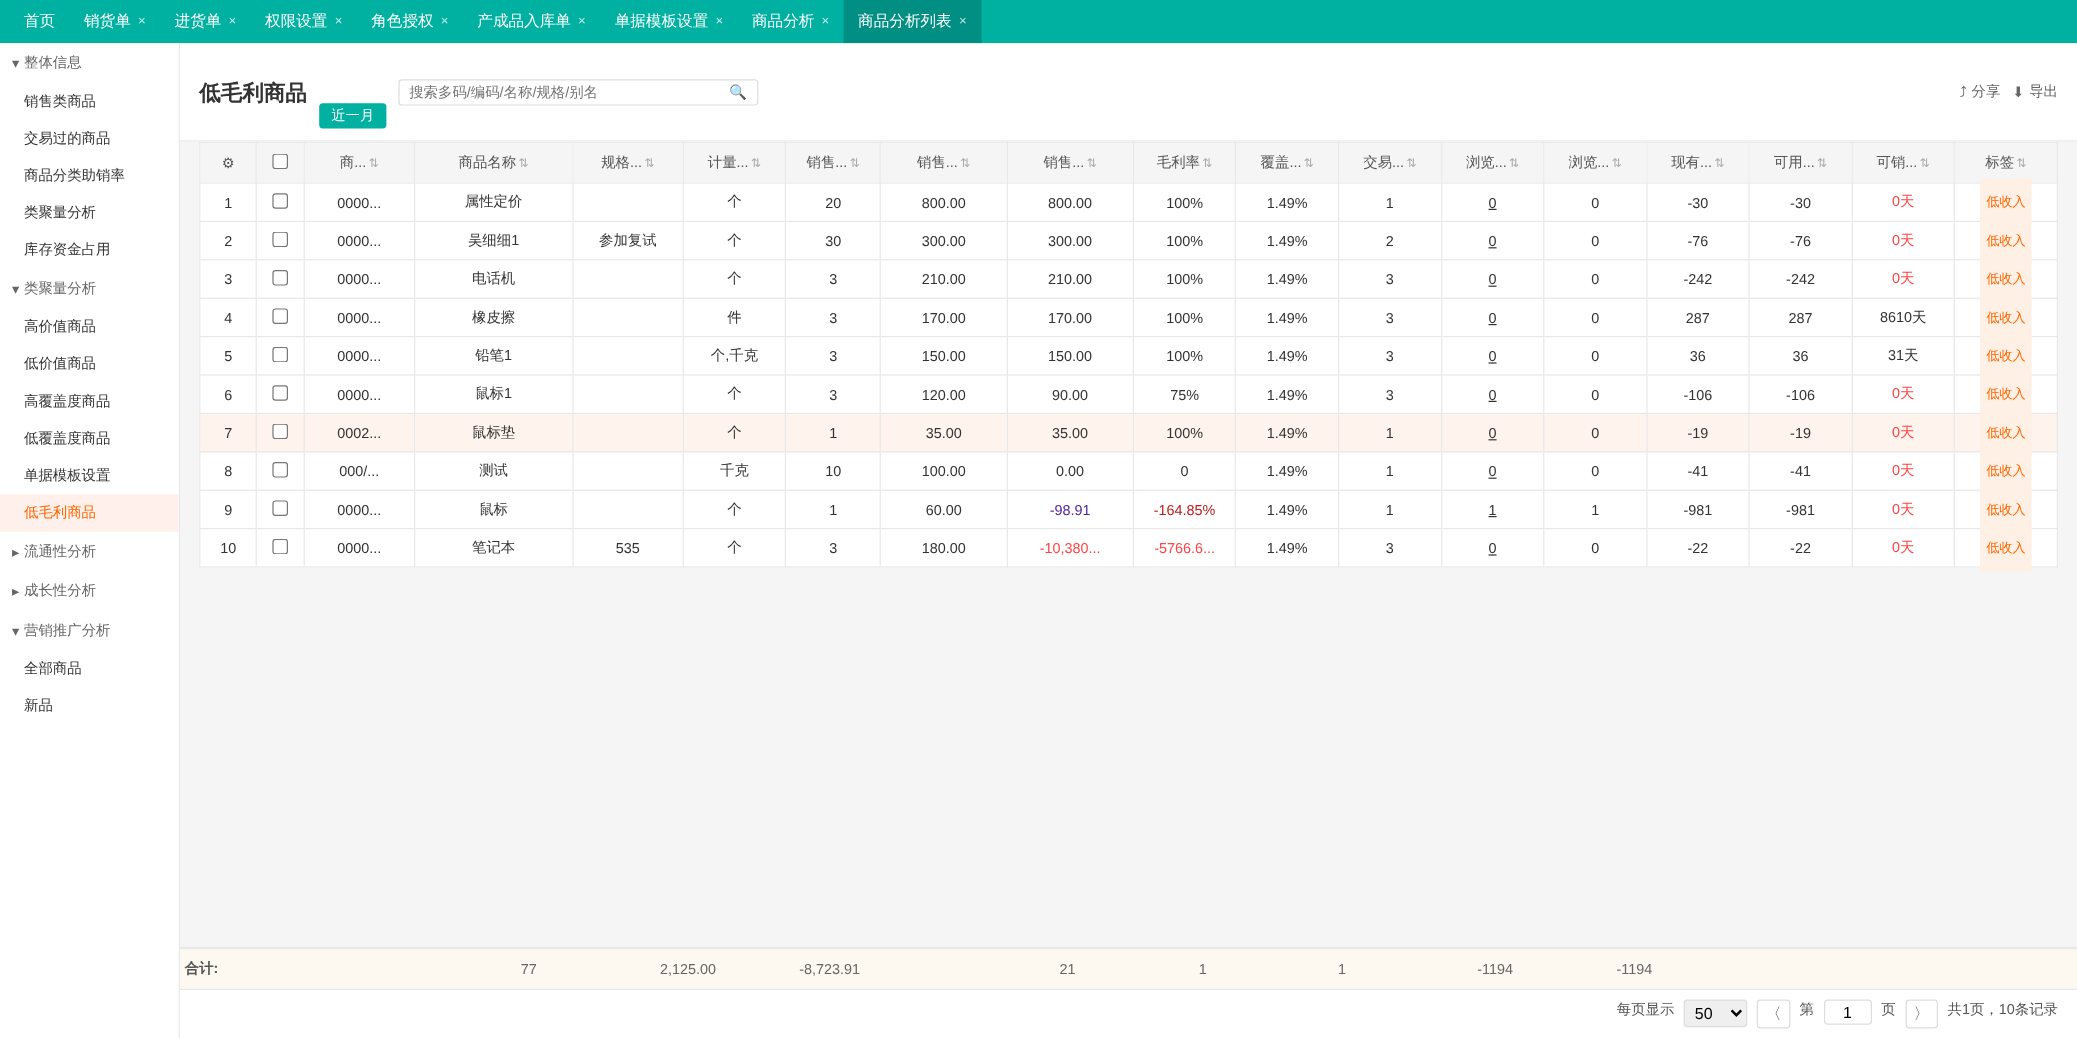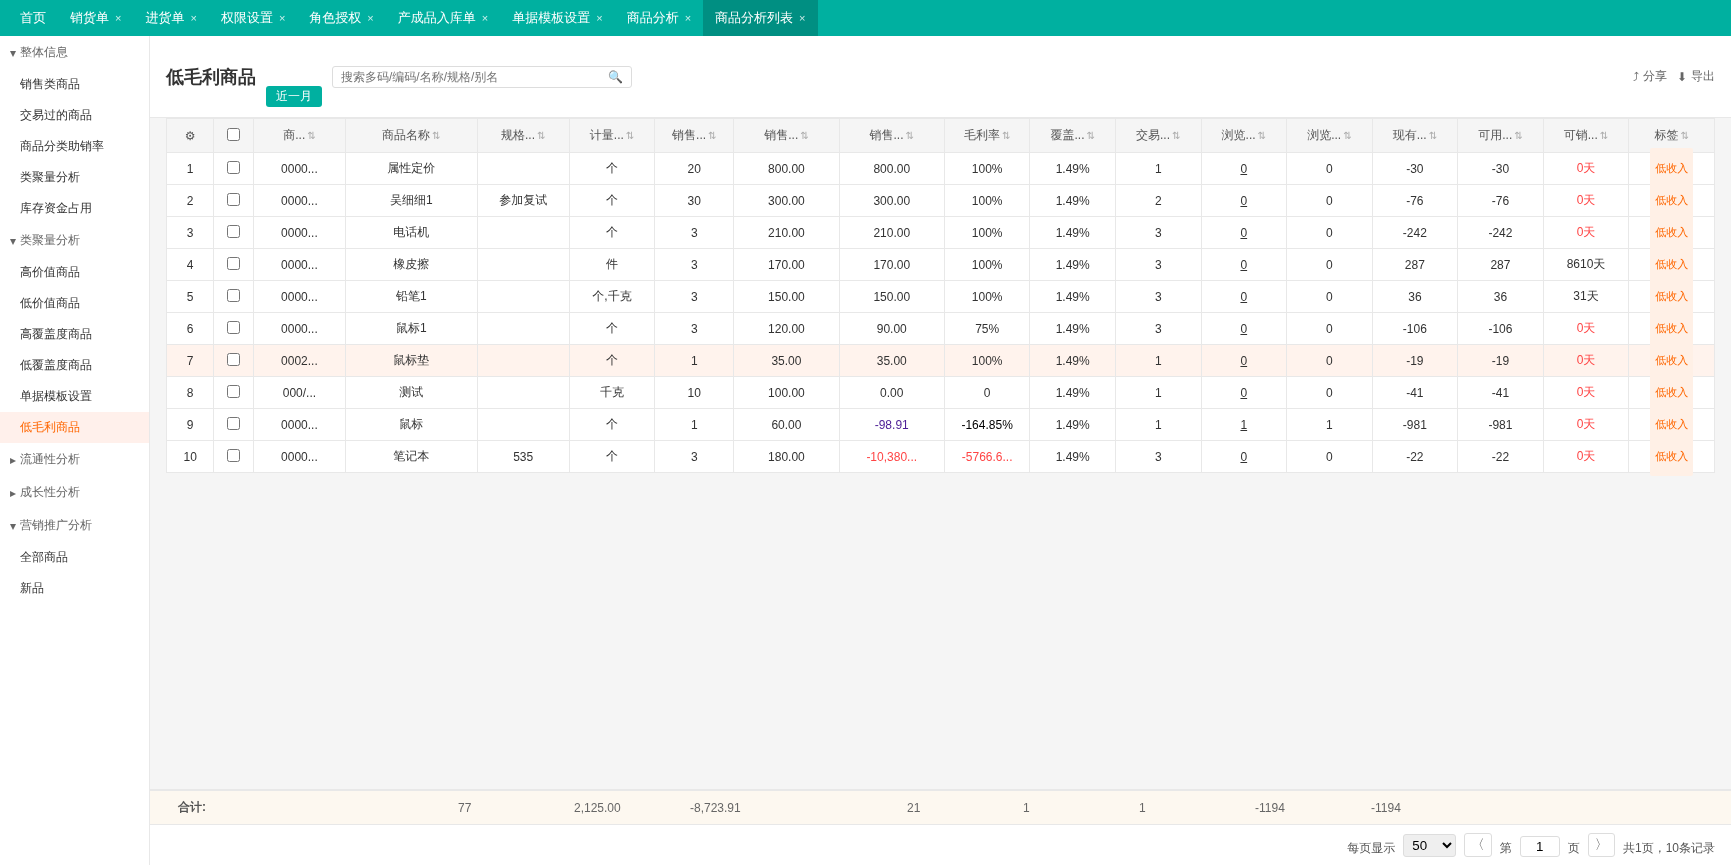--- a/index.html
+++ b/index.html
@@ -151,37 +151,37 @@
       padding: 14px 5px;
       border-radius: 2px;
       font-size: 11px;
     }
     .underline-link { text-decoration: underline; cursor: pointer; }
 
     
     .table-footer {
       background: #fdf8f0;
       border-top: 2px solid #e8e8e8;
-      padding: 8px 28px;
+      padding: 8px 4px;
       display: flex;
       align-items: center;
       font-size: 12px;
       color: #666;
       gap: 36px;
     }
     .footer-label { font-weight: bold; color: #555; }
     .footer-cell { min-width: 80px; text-align: left; }
 
     
     .pagination-bar {
       background: white;
       border-top: 1px solid #e8e8e8;
       padding: 8px 16px;
       display: flex;
-      align-items: flex-end;
+      align-items: flex-start;
       justify-content: flex-end;
       gap: 8px;
       font-size: 12px;
       color: #555;
     }
     .pagination-bar select {
       border: 1px solid #ddd;
       padding: 2px 4px;
       border-radius: 3px;
     }
@@ -499,21 +499,21 @@
             <tr>
       <td>9</td>
       <td><input type="checkbox" style=""></td>
       <td>0000...</td>
       <td>鼠标</td>
       <td></td>
       <td>个</td>
       <td>1</td>
       <td>60.00</td>
       <td style="color:#4c1d95">-98.91</td>
-      <td style="color:#000000">-164.85%</td>
+      <td style="color:#b91c1c">-164.85%</td>
       <td>1.49%</td>
       <td>1</td>
       <td class="underline-link">1</td>
       <td>1</td>
       <td>-981</td>
       <td>-981</td>
       <td style="color:#ff4444">0天</td>
       <td><span class="tag-low-income">低收入</span></td>
     </tr>
             <tr>

